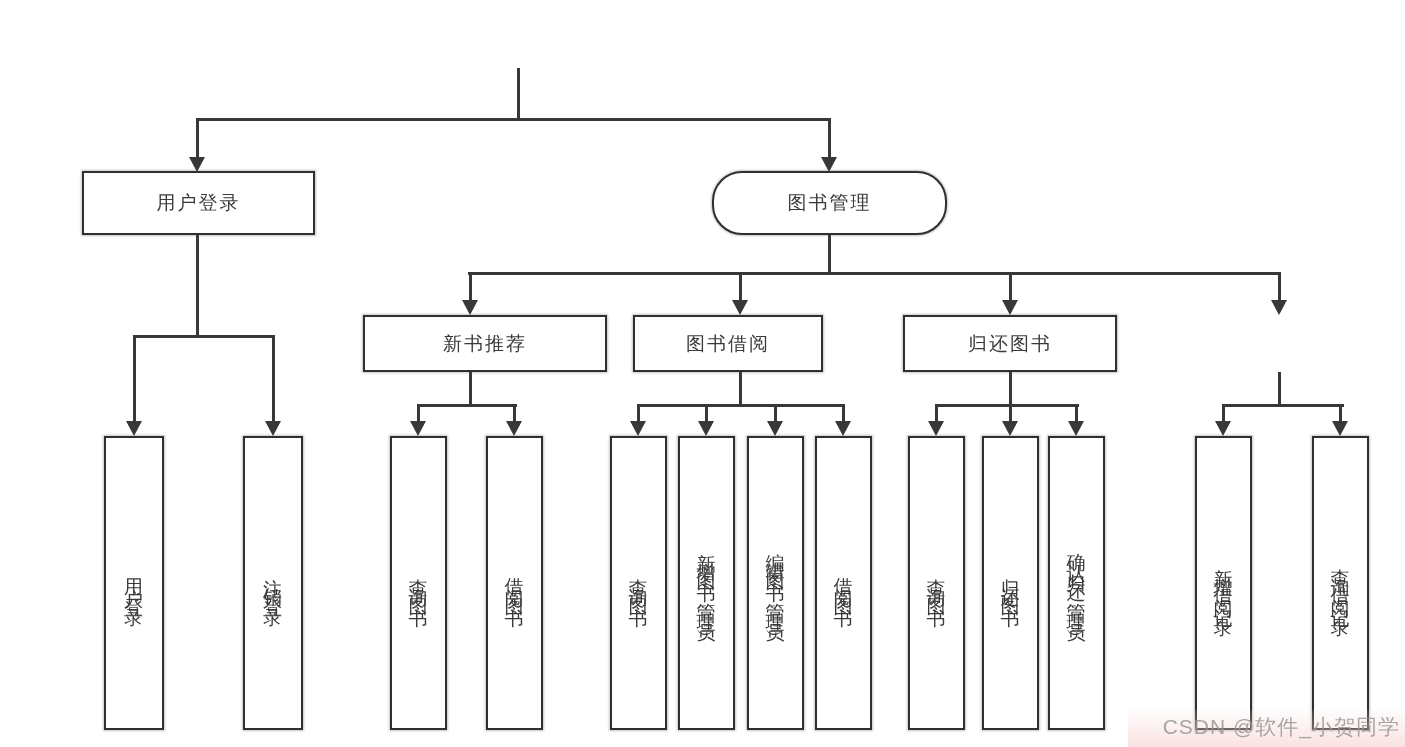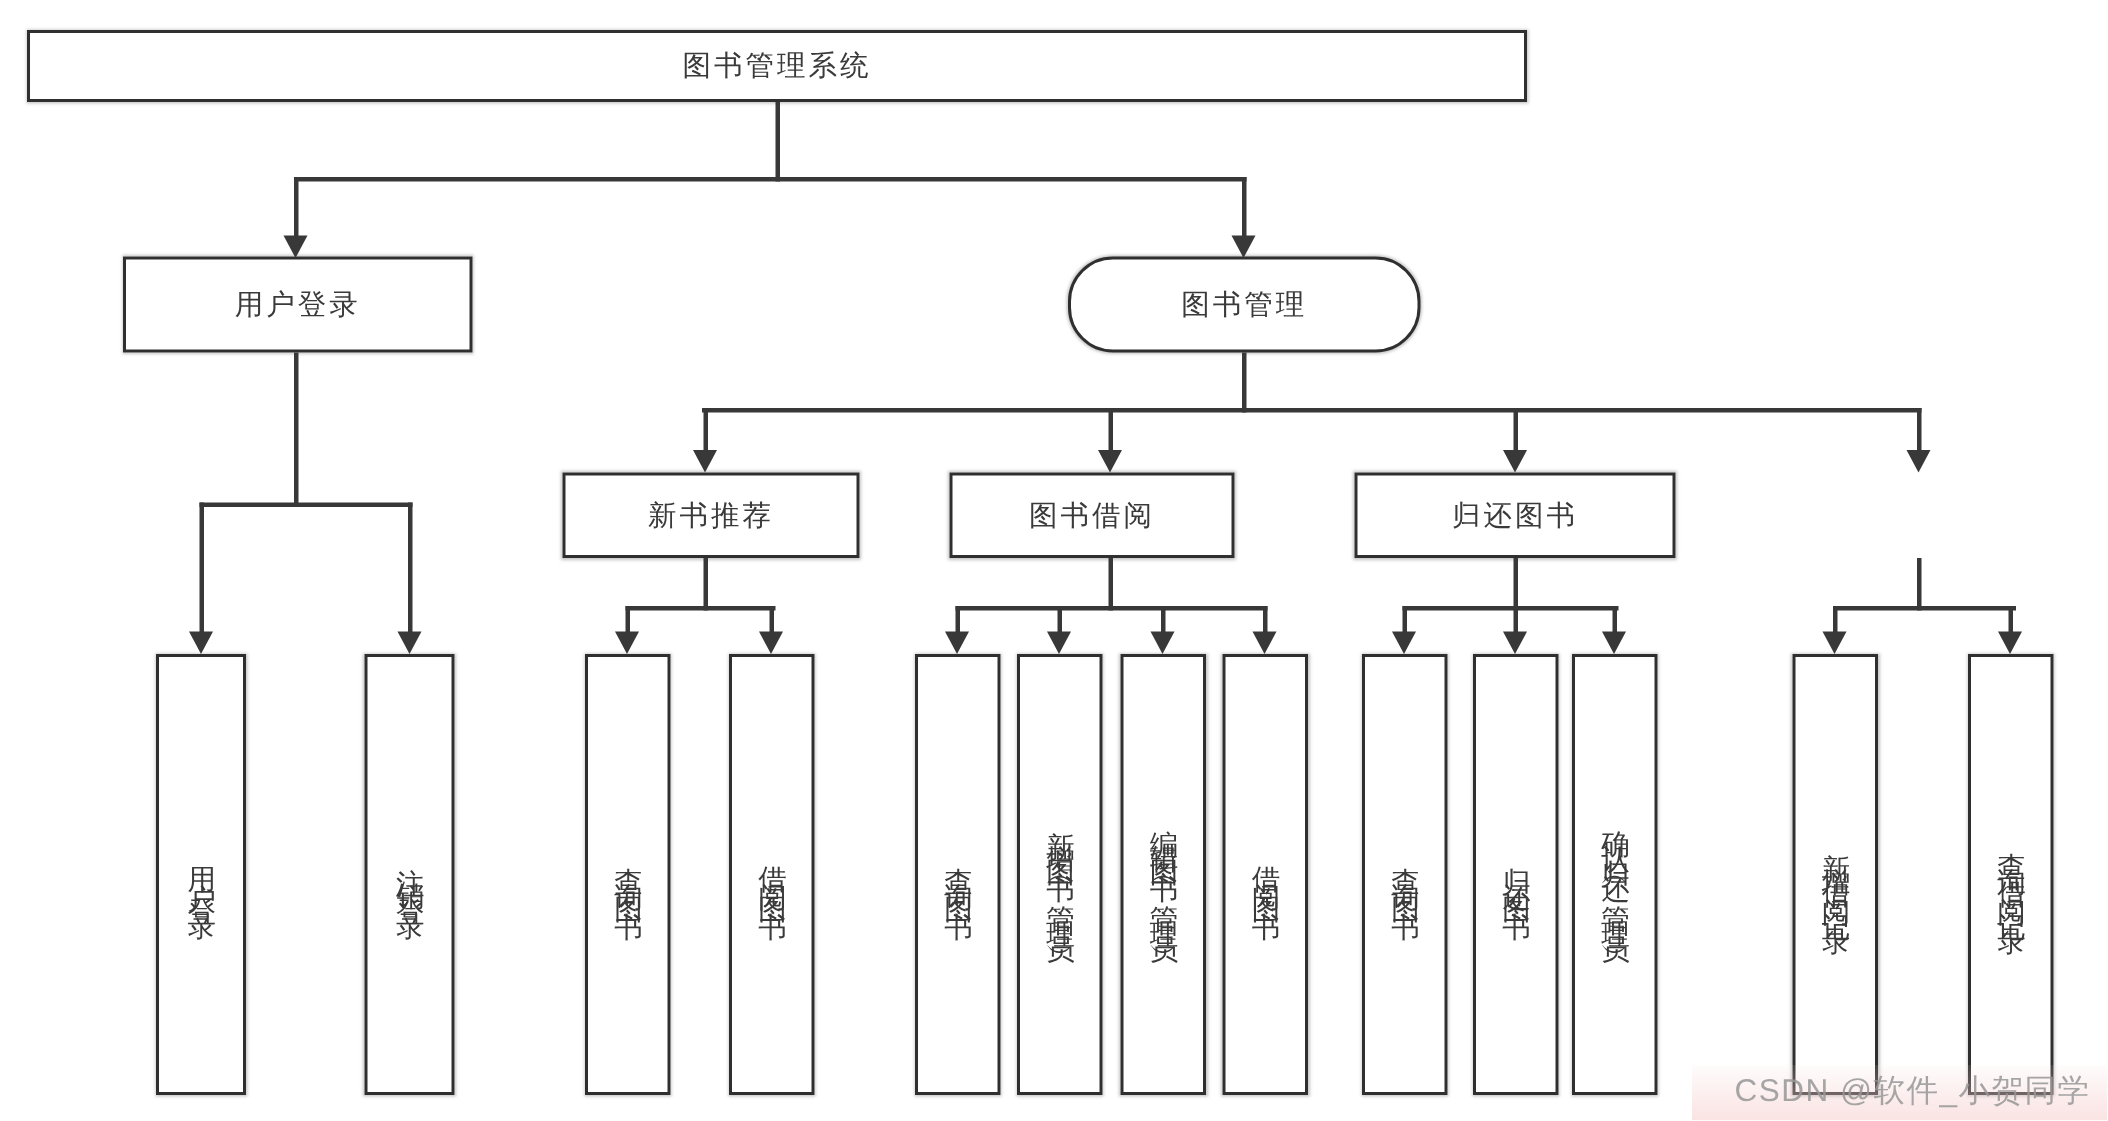--- a/index.html
+++ b/index.html
@@ -23,41 +23,38 @@
     position:absolute;width:0;height:0;
     border-left:8px solid transparent;border-right:8px solid transparent;
     border-top:15px solid #383838;
   }
   .wm-band{
     position:absolute;left:1128px;top:710px;width:277px;height:37px;
     background:linear-gradient(180deg,rgba(250,228,228,0.10),rgba(246,203,203,0.55));
     z-index:5;
   }
   .wm-text{
-    position:absolute;left:1150px;top:713px;width:250px;text-align:center;
+    position:absolute;left:1150px;top:713px;width:250px;text-align:right;
     font-size:21px;color:rgba(150,150,150,0.85);letter-spacing:1px;z-index:6;white-space:nowrap;
   }
 </style>
 </head>
 <body>
 
 <div id="canvas">
 
-  <div class="box" style="left:18px;top:20px;width:1000px;height:48px;">
-    <span class="hlabel">图书管理系统</span>
-  </div>
 
   <div class="box" style="left:82px;top:171px;width:233px;height:64px;">
     <span class="hlabel">用户登录</span>
   </div>
   <div class="box" style="left:712px;top:171px;width:235px;height:64px;border-radius:30px;">
     <span class="hlabel">图书管理</span>
   </div>
 
-  <div class="box" style="left:363px;top:315px;width:198px;height:57px;margin-left:12px;">
+  <div class="box" style="left:363px;top:315px;width:244px;height:57px;">
     <span class="hlabel">新书推荐</span>
   </div>
   <div class="box" style="left:633px;top:315px;width:190px;height:57px;">
     <span class="hlabel">图书借阅</span>
   </div>
   <div class="box" style="left:903px;top:315px;width:214px;height:57px;">
     <span class="hlabel">归还图书</span>
   </div>
 
   <div class="box" style="left:104px;top:436px;width:60px;height:294px;">

